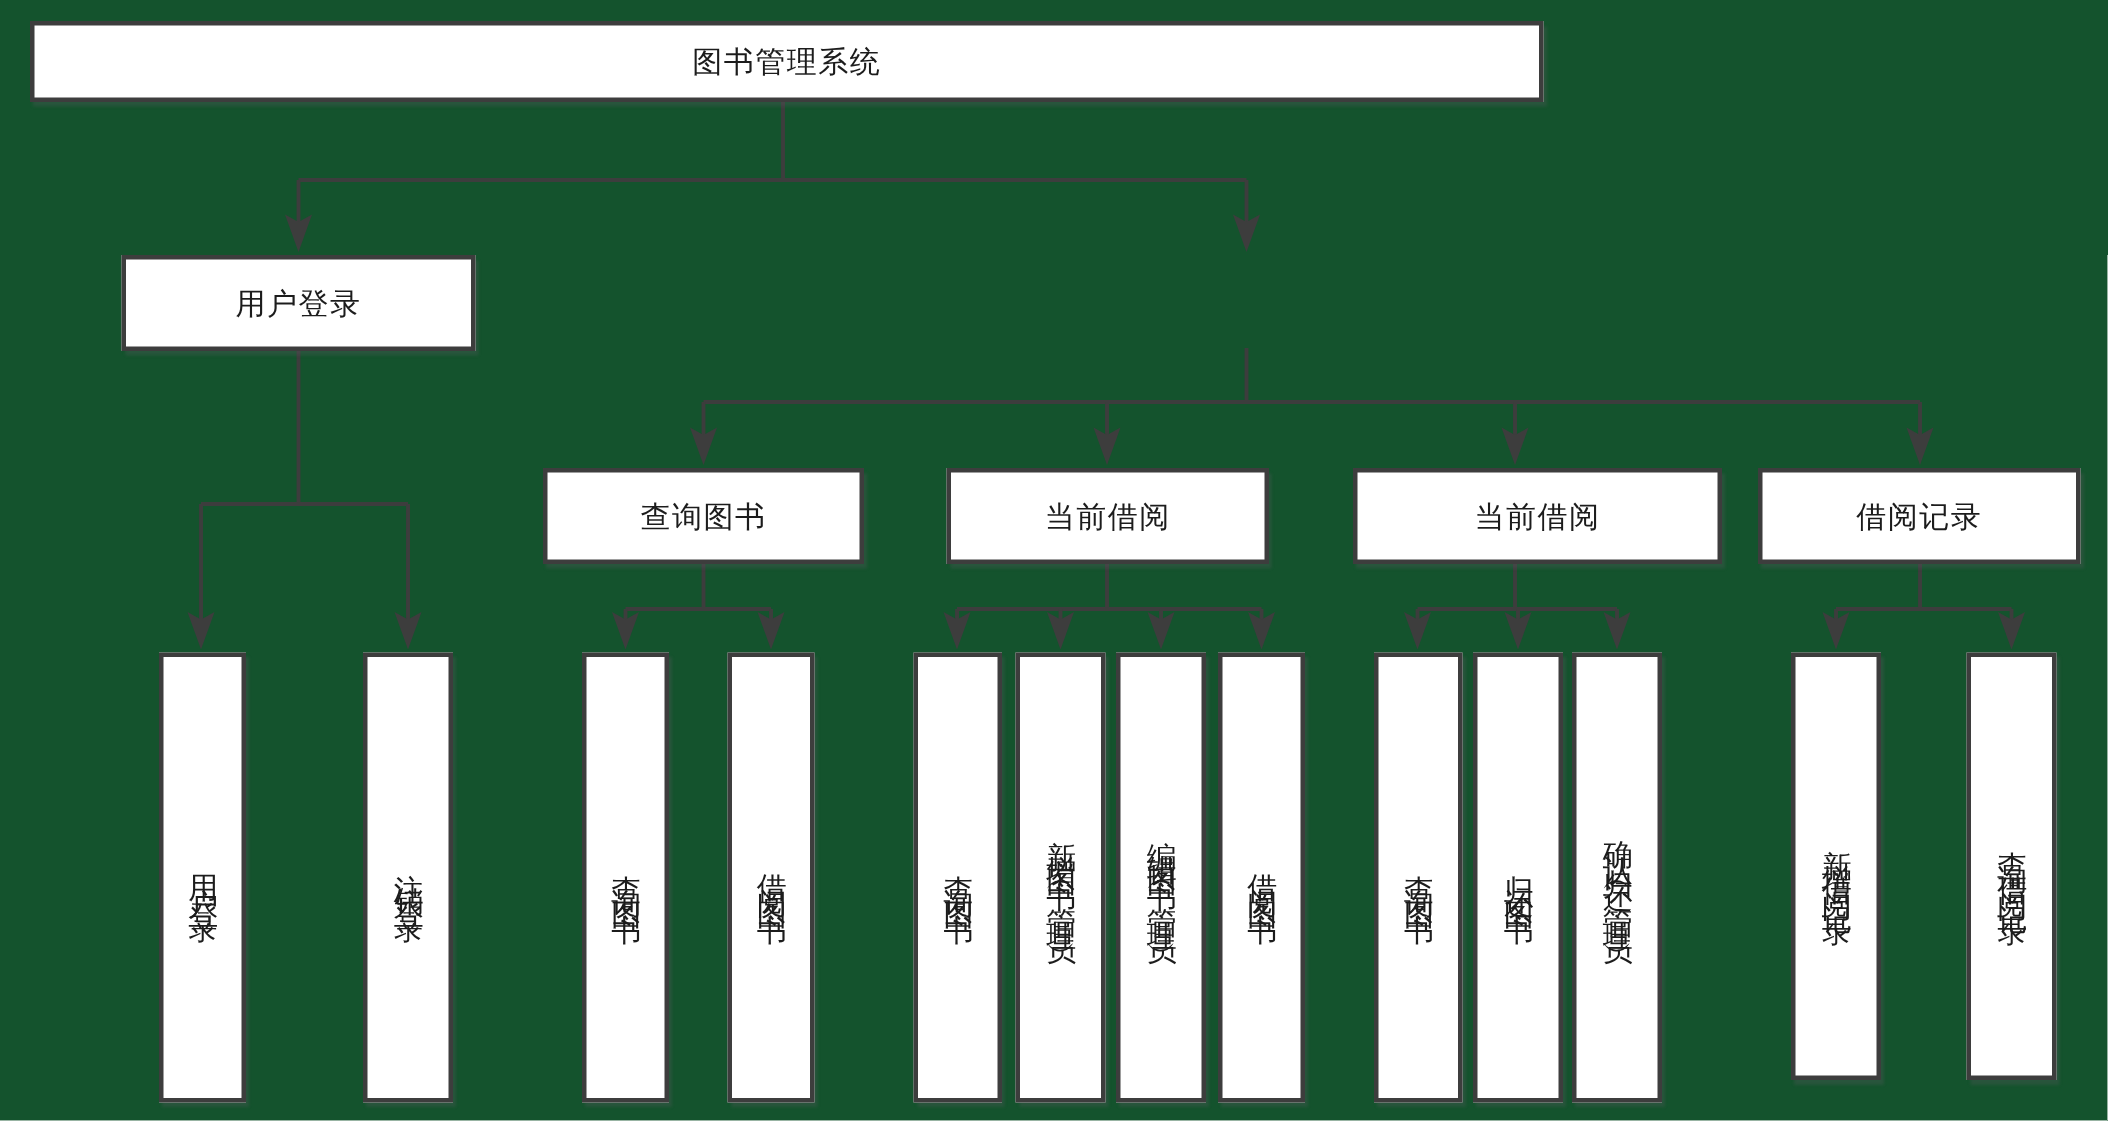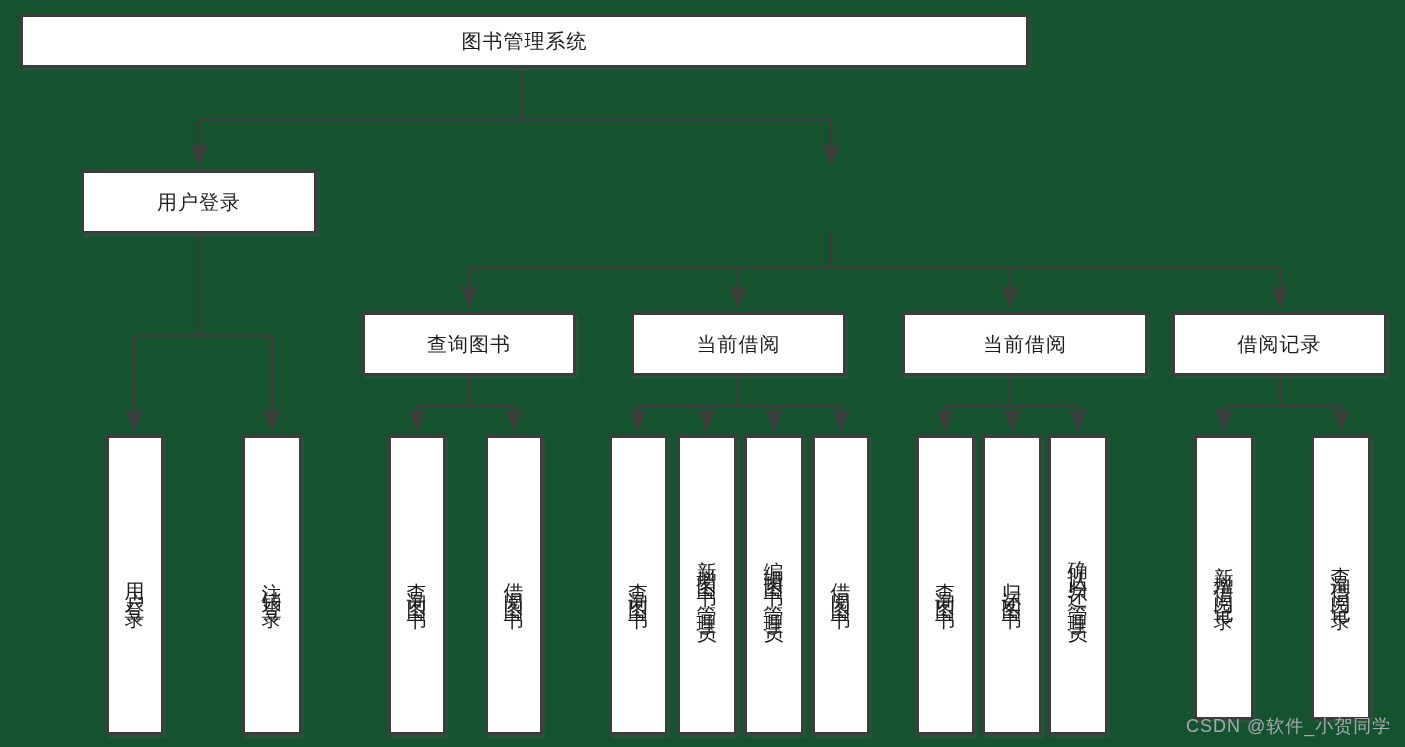--- a/index.html
+++ b/index.html
@@ -145,14 +145,13 @@
   <div class="node leaf n-bb-query">查询图书</div>
   <div class="node leaf n-bb-add">新增图书（管理员）</div>
   <div class="node leaf n-bb-edit">编辑图书（管理员）</div>
   <div class="node leaf n-bb-borrow">借阅图书</div>
   <div class="node leaf n-cb-query">查询图书</div>
   <div class="node leaf n-cb-return">归还图书</div>
   <div class="node leaf n-cb-confirm">确认归还（管理员）</div>
   <div class="node leaf n-br-add">新增借阅记录</div>
   <div class="node leaf n-br-query">查询借阅记录</div>
 
-  <div id="watermark">CSDN @软件_小贺同学</div>
 </div>
 
 </body></html>

